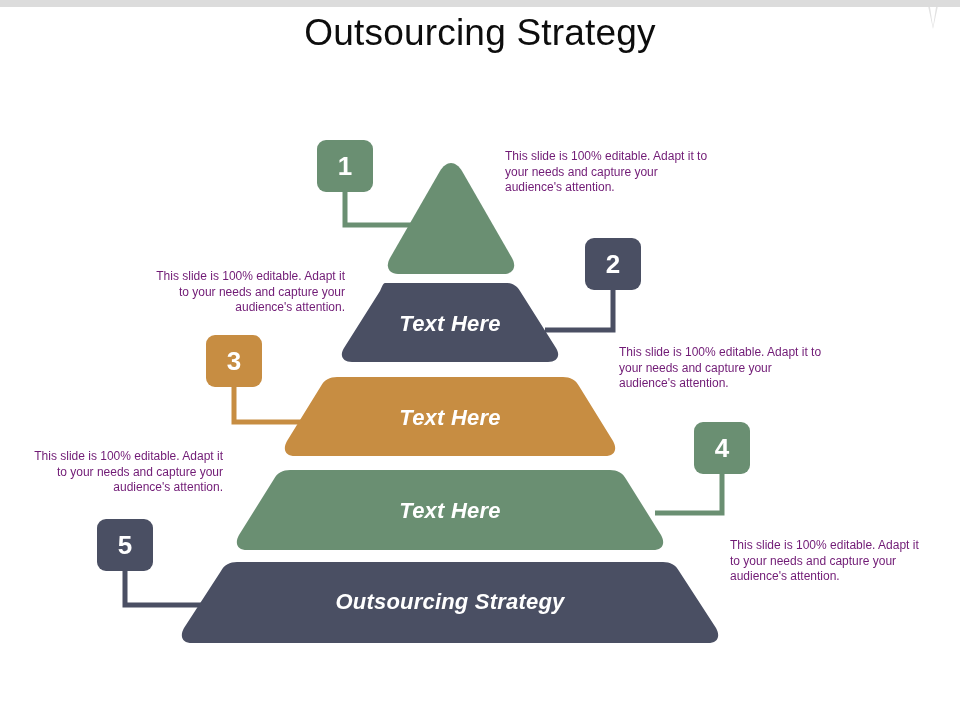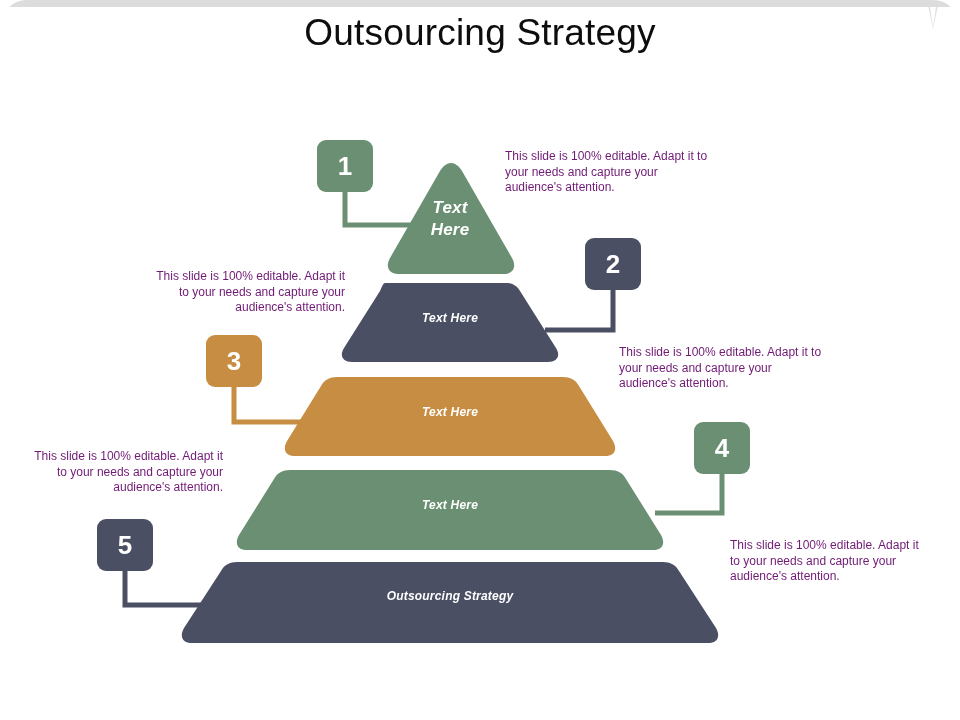--- a/index.html
+++ b/index.html
@@ -9,21 +9,20 @@
   }
   body {
     font-family: "Liberation Sans", sans-serif;
   }
   #slide {
     position: relative;
     width: 960px;
     height: 720px;
     background: #ffffff;
     overflow: hidden;
-    border-radius: 27px;
   }
   
   #top-band {
     position: absolute;
     left: 0; top: 0;
     width: 960px; height: 7px;
     background: #dcdcdc;
   }
   #corner-fold {
     position: absolute;
@@ -103,21 +102,21 @@
   .c4 { left: 730px; top: 538px; width: 200px; }
   .c5 { left: 28px;  top: 449px; width: 195px; }
 
   
   .layer-label {
     position: absolute;
     color: #ffffff;
     font-weight: bold;
     font-style: italic;
     text-align: center;
-    font-size: 12px;
+    font-size: 22px;
     letter-spacing: 0.2px;
   }
   .ll1 { left: 390px; top: 197px; width: 120px; font-size: 17px; line-height: 22px; }
   .ll2 { left: 340px; top: 311px; width: 220px; }
   .ll3 { left: 340px; top: 405px; width: 220px; }
   .ll4 { left: 340px; top: 498px; width: 220px; }
   .ll5 { left: 300px; top: 589px; width: 300px; }
 </style>
 </head>
 <body>
@@ -208,24 +207,20 @@
                C 670 562 676 565 679 571
                L 716 628
                C 721 637 717 643 708 643
                L 192 643
                C 183 643 179 637 184 628
                L 221 571
                C 224 565 230 562 237 562 Z" fill="#4A4F63"></path>
     </g>
   </svg>
 
-  <div class="layer-label ll1">
-    <span>Text</span><br>
-    <span>Here</span>
-  </div>
   <div class="layer-label ll2">Text Here</div>
   <div class="layer-label ll3">Text Here</div>
   <div class="layer-label ll4">Text Here</div>
   <div class="layer-label ll5">Outsourcing Strategy</div>
 
   <div class="badge badge-1" style="background:#6A8F72">1</div>
   <div class="badge badge-2" style="background:#4A4F63">2</div>
   <div class="badge badge-3" style="background:#C78D42">3</div>
   <div class="badge badge-4" style="background:#6A8F72">4</div>
   <div class="badge badge-5" style="background:#4A4F63">5</div>

